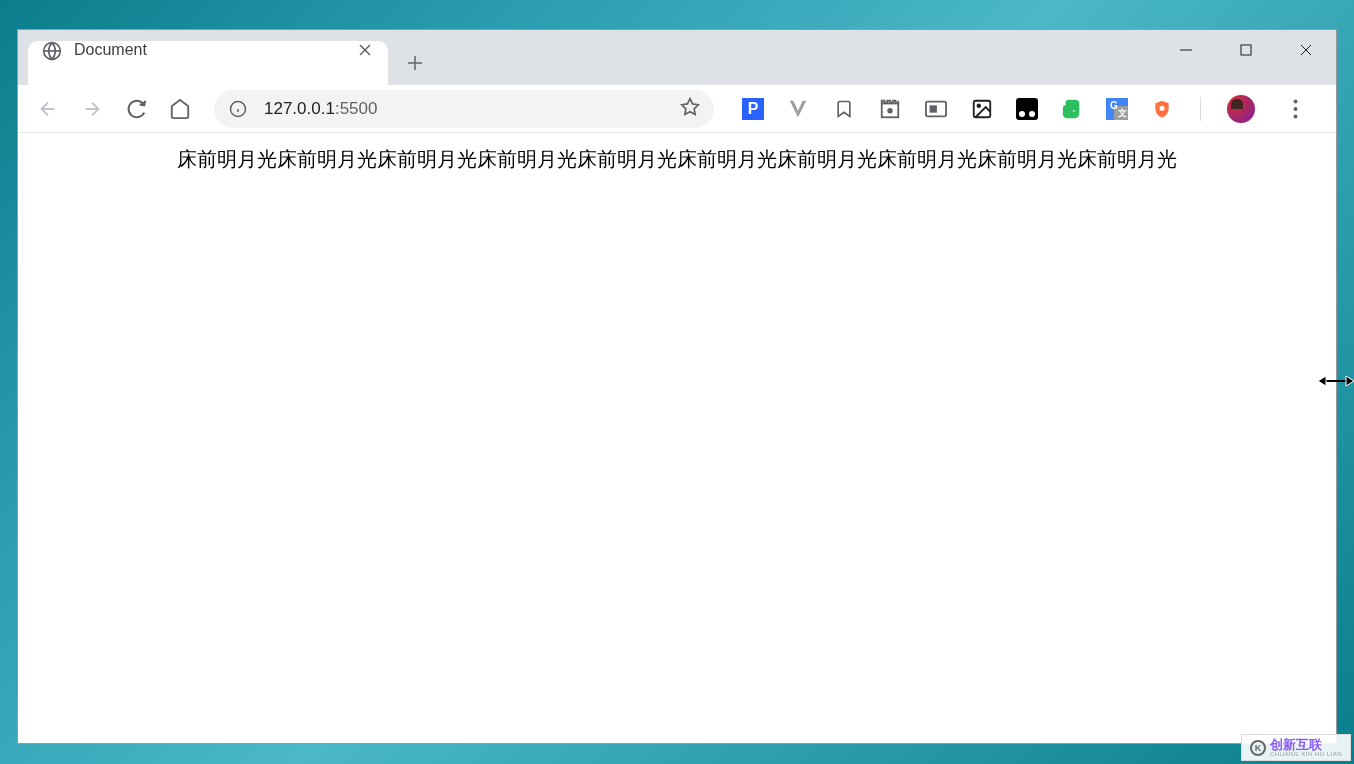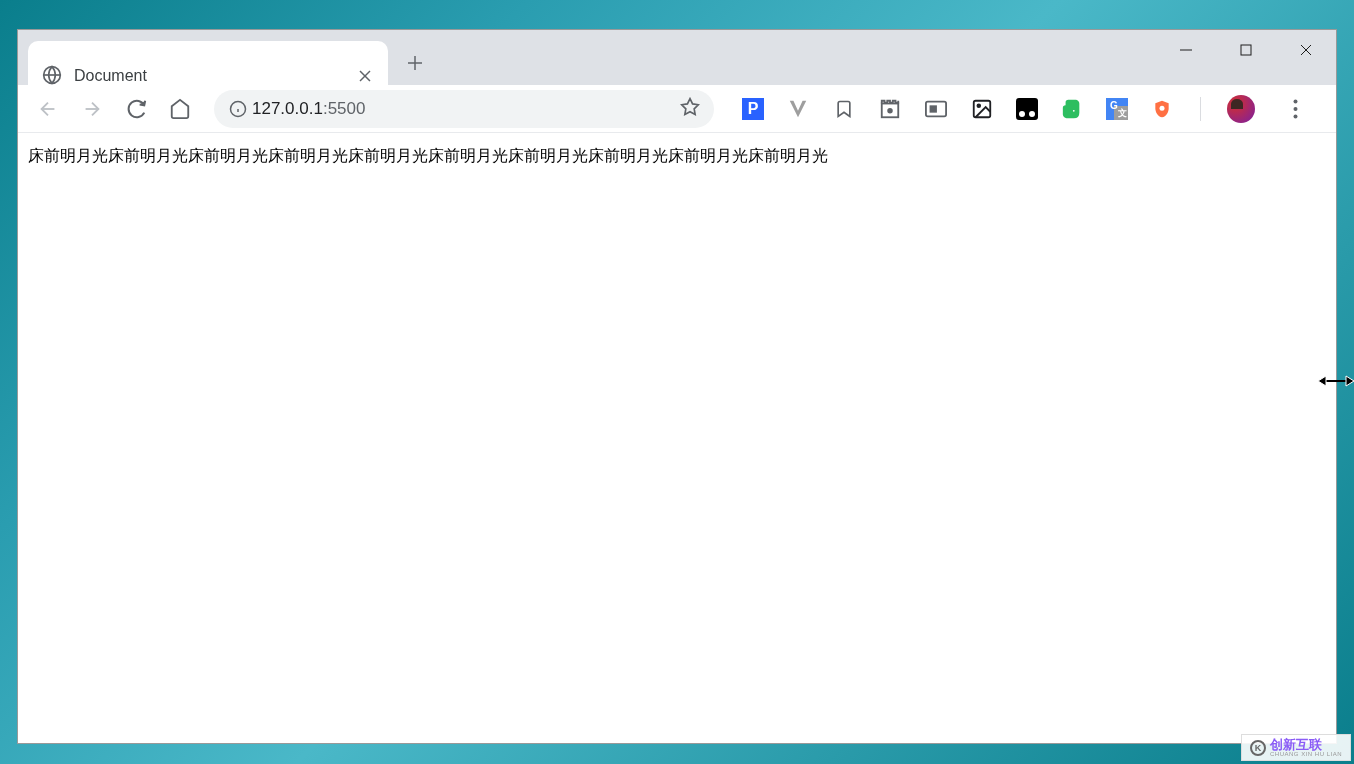--- a/index.html
+++ b/index.html
@@ -37,21 +37,21 @@
       position: relative;
     }
     
     .tab {
       background: #fff;
       height: 44px;
       width: 360px;
       margin-left: 10px;
       border-radius: 10px 10px 0 0;
       display: flex;
-      align-items: flex-end;
+      align-items: flex-start;
       padding: 0 14px;
       gap: 12px;
       position: relative;
     }
     
     .tab-favicon {
       width: 20px;
       height: 20px;
       display: flex;
       align-items: center;
@@ -134,21 +134,21 @@
     
     .address-bar {
       flex: 1;
       max-width: 500px;
       height: 38px;
       background: #f1f3f4;
       border-radius: 19px;
       display: flex;
       align-items: center;
       padding: 0 14px;
-      gap: 4px;
+      gap: 16px;
       margin-left: 8px;
       margin-right: 20px;
     }
     
     .address-info-icon {
       width: 20px;
       height: 20px;
       display: flex;
       align-items: center;
       justify-content: center;
@@ -301,24 +301,25 @@
     }
     
     .content-area {
       flex: 1;
       background: #fff;
       padding: 12px 10px;
       overflow: auto;
     }
     
     .content-text {
-      font-size: 16px;
+      font-size: 20px;
       color: #000;
       line-height: 1.4;
       font-family: "Microsoft YaHei", "SimSun", sans-serif;
+      text-align: center;
     }
     
     .resize-cursor {
       position: absolute;
       right: 0;
       top: 372px;
       width: 36px;
       height: 18px;
       pointer-events: none;
     }

